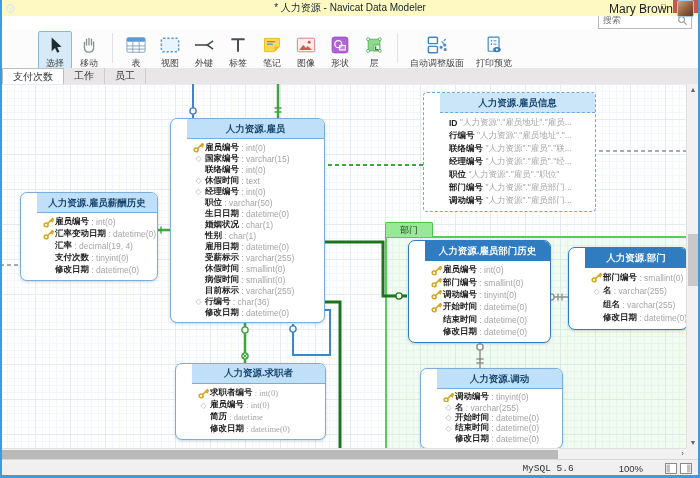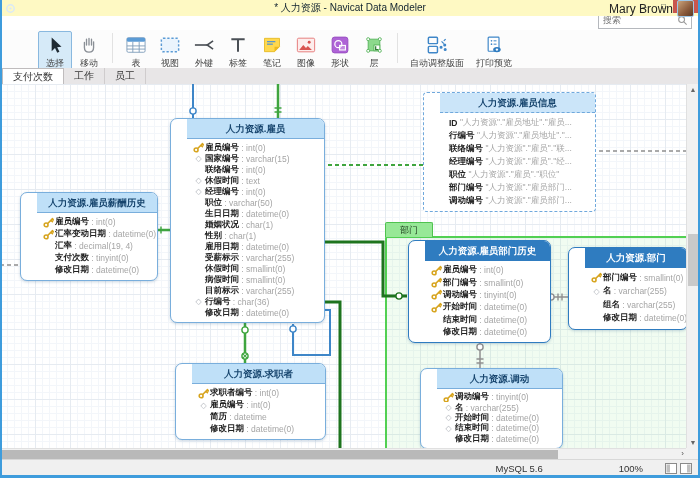--- a/index.html
+++ b/index.html
@@ -63,21 +63,21 @@
   
   #vscroll{position:absolute;left:686px;top:84px;width:12px;height:364px;background:#F1F1F1;border-left:1px solid #E0E0E0;z-index:20;}
   .varrow{position:absolute;left:0;width:12px;height:11px;font-size:7px;color:#666;text-align:center;line-height:11px;}
   #vthumb{position:absolute;left:1px;top:150px;width:10px;height:52px;background:#C9C9C9;}
   #hscroll{position:absolute;left:0;top:448px;width:686px;height:11px;background:#F1F1F1;border-top:1px solid #E0E0E0;z-index:20;}
   #hthumb{position:absolute;left:0;top:1px;width:558px;height:9px;background:#B9B9B9;}
   #harrow{position:absolute;right:2px;top:0;font-size:8px;color:#555;line-height:10px;}
   #scroll-corner{position:absolute;left:686px;top:448px;width:14px;height:11px;background:#F1F1F1;z-index:20;}
   #statusbar{position:absolute;left:0;top:459px;width:700px;height:16px;background:#F0F0F0;border-top:1px solid #D8D8D8;display:flex;align-items:center;justify-content:flex-end;z-index:30;}
   #statusbar .sbtext{font-size:9.5px;color:#333;}
-  #sb-db{margin-right:76px;}
+  #sb-db{margin-right:45px;font-family:Liberation Mono, monospace;}
   #sb-zoom{margin-right:22px;}
   #sb-icons{display:flex;gap:3px;margin-right:8px;}
 </style>
 </head>
 <body>
 
 <div id="window">
 
   <div id="titlebar">
     <svg id="app-icon" viewBox="0 0 12 12">
@@ -580,21 +580,21 @@
             <b>结束时间</b>
             <span class="val">&nbsp;: <span style="display:inline">datetime(0)</span></span>
           </div>
           <div class="erow">
             <span class="eicon"></span>
             <b>修改日期</b>
             <span class="val">&nbsp;: <span style="display:inline">datetime(0)</span></span>
           </div>
         </div>
       </div>
-      <div class="entity" style="left: 175px; top: 279px; width: 133px; --rh: 12px;">
+      <div class="entity" style="left: 175px; top: 279px; width: 133px; font-family: Liberation Serif, serif; --rh: 12px;">
         <div class="ehead">人力资源.求职者</div>
         <div class="ebody">
           <div class="erow">
             <span class="eicon">
               <svg width="11" height="11" viewBox="0 0 12 12">
                 <g fill="none" stroke="#D7A41E" stroke-width="1.7" stroke-linecap="round">
                   <circle cx="3.4" cy="8.6" r="2.1"></circle>
                   <path d="M5.1 7.1 L10.4 1.8 M8.7 3.5 l1.6 1.6 M10.2 2 l1.1 1.1"></path>
                 </g>
               </svg>

